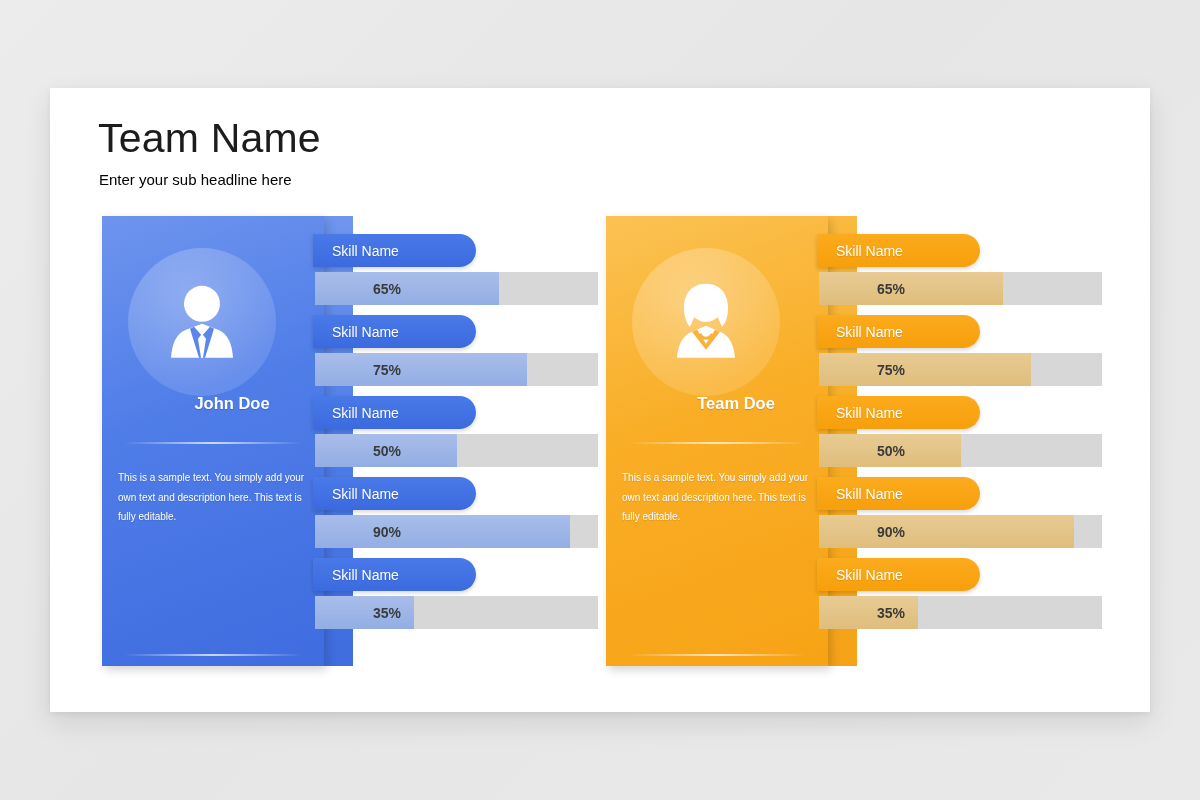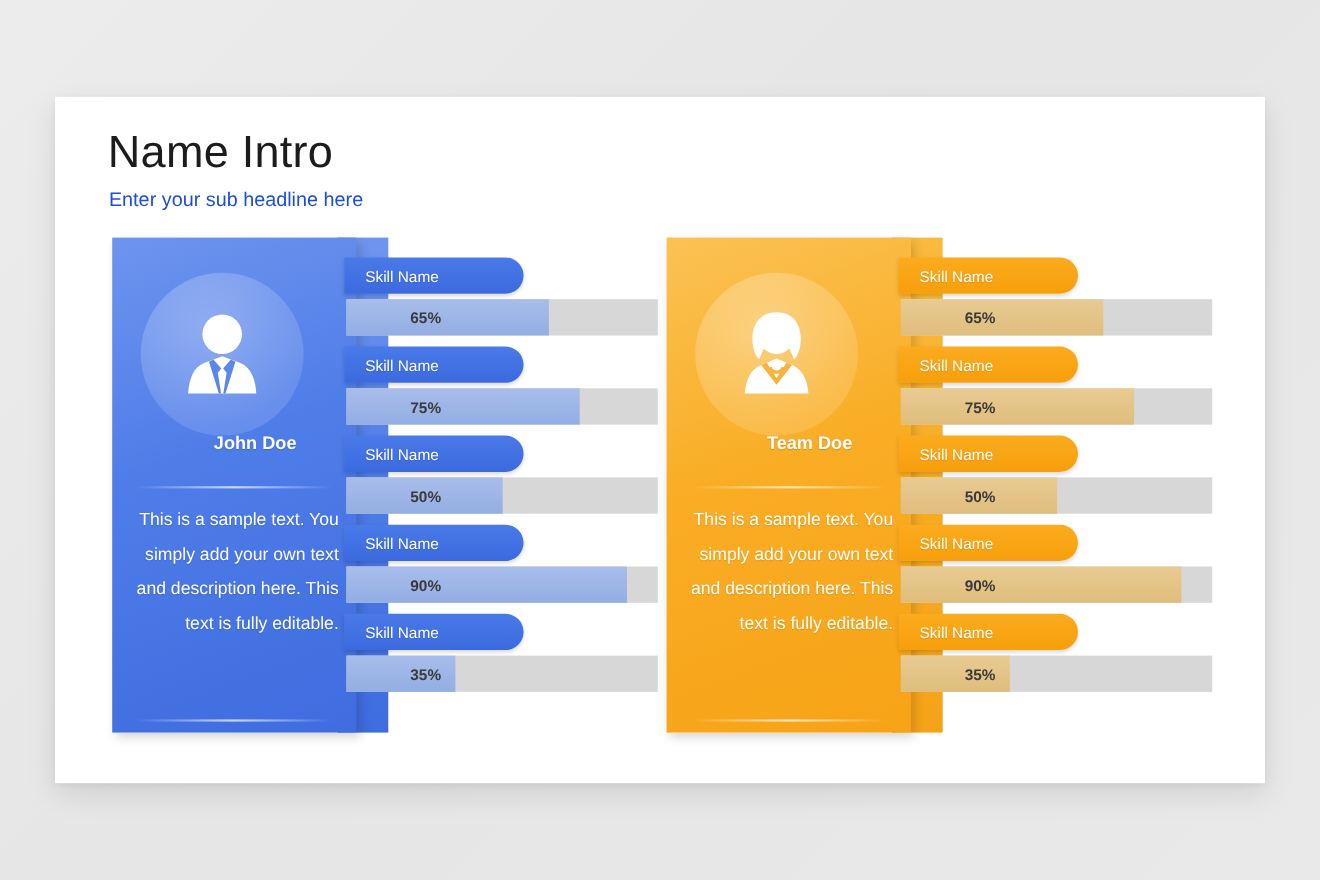--- a/index.html
+++ b/index.html
@@ -24,21 +24,21 @@
     box-shadow: 0 10px 26px rgba(0,0,0,0.10), 0 2px 6px rgba(0,0,0,0.06);
   }
 
   .title {
     position: absolute; left: 48px; top: 28px;
     font-size: 41px; font-weight: 400; color: #1c1c1c;
     letter-spacing: 0.2px; line-height: 1.1;
   }
   .subtitle {
     position: absolute; left: 49px; top: 83px;
-    font-size: 18px; font-weight: 400; color: #1d4ed8;
+    font-size: 15px; font-weight: 400; color: #000000;
   }
 
   
   .member { position: absolute; top: 128px; height: 450px; }
   .member.m0 { left: 52px; width: 546px; }
   .member.m1 { left: 556px; width: 546px; }
 
   
   .backdrop {
     position: absolute; left: 205px; top: 0;
@@ -81,22 +81,22 @@
     text-shadow: 0 1px 1px rgba(0,0,0,0.15);
   }
   .rule {
     position: absolute; left: 22px; width: 178px; height: 2px;
     background: linear-gradient(90deg, rgba(255,255,255,0) 0%, rgba(255,255,255,0.72) 50%, rgba(255,255,255,0) 100%);
   }
   .rule.top { top: 226px; }
   .rule.bottom { top: 438px; }
 
   .bio {
-    position: absolute; left: 16px; top: 241px; width: 190px;
-    text-align: right; color: #ffffff; font-size: 16px; line-height: 1.97;
+    position: absolute; left: 16px; top: 252px; width: 190px;
+    text-align: left; color: #ffffff; font-size: 10px; line-height: 1.97;
     text-shadow: 0 1px 1px rgba(0,0,0,0.13);
   }
 
   
   .skills { position: absolute; left: 211px; top: 18px; width: 335px; }
   .skill { position: relative; height: 81px; }
 
   .pill {
     position: absolute; left: 0; top: 0;
     width: 163px; height: 33px;
@@ -125,21 +125,21 @@
     display: flex; align-items: center;
     font-size: 14px; font-weight: bold; color: #3a3a3a;
   }
 </style>
 </head>
 <body>
 
 <div class="stage">
   <div class="slide">
 
-    <div class="title">Name Intro</div>
+    <div class="title">Team Name</div>
     <div class="subtitle">Enter your sub headline here</div>
 
     <div class="member m0">
       <div class="backdrop"></div>
 
       <div class="panel">
         <div class="avatar">
           <svg width="92" height="92" viewBox="0 0 92 92">
             <circle cx="46" cy="26" r="18" fill="#ffffff"></circle>
             <path d="M46 46 L30 52 C20 56 16 66 15 80 L77 80 C76 66 72 56 62 52 Z" fill="#ffffff"></path>

